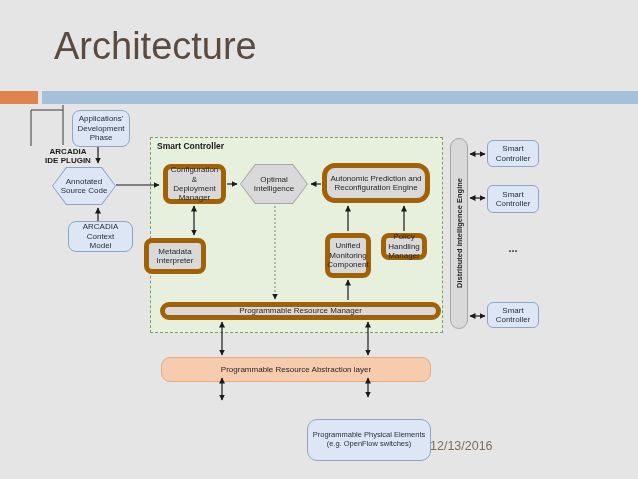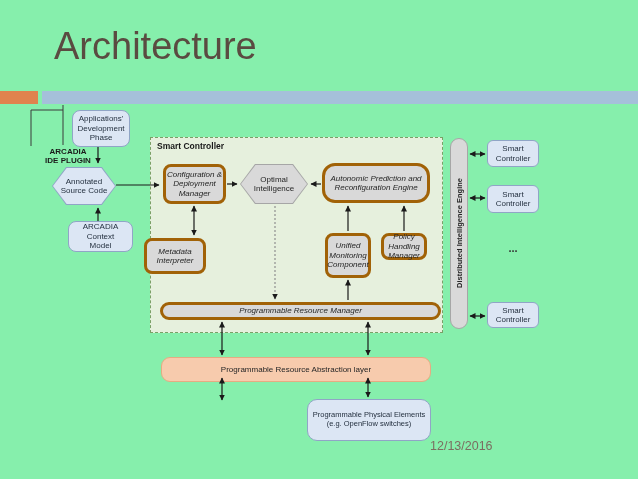--- a/index.html
+++ b/index.html
@@ -1,33 +1,33 @@
 <!DOCTYPE html>
 <html><head>
 <meta charset="utf-8">
 <style>
   html,body{margin:0;padding:0;background:#ffffff;}
   .slide{
-    position:relative;width:638px;height:479px;background:#86efac;
+    position:relative;width:638px;height:479px;background:#e5e5e5;
     font-family:"Liberation Sans",sans-serif;overflow:hidden;
   }
   .abs{position:absolute;}
   .page-title{
     left:54px;top:25px;font-size:38px;color:#5a4b41;letter-spacing:0px;
   }
   .divider-orange{left:0;top:91px;width:38px;height:13px;background:#e0834e;}
   .divider-blue{left:42px;top:91px;width:596px;height:13px;background:#a5c0da;}
 
   .lbl{white-space:pre-line;text-align:center;line-height:1.18;}
   .box{
     display:flex;align-items:center;justify-content:center;
     box-sizing:border-box;font-size:8px;color:#24303f;
   }
   .blue{background:#dce6f4;border:1px solid #90a5c6;border-radius:8px;}
-  .gray{background:#d9d9d9;border:3px solid #a16207;border-radius:8px;color:#262626;font-style:italic;}
+  .gray{background:#d9d9d9;border:5px solid #a16207;border-radius:8px;color:#262626;}
   .orangebar{background:#f7cbad;border:1px solid #e6ab82;border-radius:9px;color:#262626;}
 
   .plugin-label{left:28px;top:147px;width:80px;font-size:8px;font-weight:bold;color:#1a1a1a;}
 
   .sc-container{
     left:150px;top:137px;width:293px;height:196px;box-sizing:border-box;
     background:#e6f0dd;border:1px dashed #7aa066;
   }
   .sc-title{left:157px;top:141px;font-size:8.5px;font-weight:bold;color:#1a1a1a;}
 
@@ -117,21 +117,21 @@
 Controller</div>
   <div class="abs box blue lbl" style="left:487px;top:185px;width:52px;height:28px;border-radius:6px;">Smart
 Controller</div>
   <div class="abs dots">...</div>
   <div class="abs box blue lbl" style="left:487px;top:302px;width:52px;height:26px;border-radius:6px;">Smart
 Controller</div>
 
   <div class="abs box orangebar lbl" style="left:161px;top:357px;width:270px;height:25px;">Programmable Resource Abstraction layer</div>
 
 
-  <div class="abs box blue lbl" style="left:307px;top:399px;width:124px;height:42px;border-radius:10px;font-size:7.5px;">Programmable Physical Elements
+  <div class="abs box blue lbl" style="left:307px;top:419px;width:124px;height:42px;border-radius:10px;font-size:7.5px;">Programmable Physical Elements
 (e.g. OpenFlow switches)</div>
 
   <div class="abs date">12/13/2016</div>
 
   <svg class="connectors" width="638" height="479" viewBox="0 0 638 479">
     <defs>
       <marker id="mA" markerWidth="7" markerHeight="7" refX="5.5" refY="3" orient="auto-start-reverse" markerUnits="userSpaceOnUse">
         <path d="M0,0L6,3L0,6Z" fill="#1a1a1a"></path>
       </marker>
     </defs>

